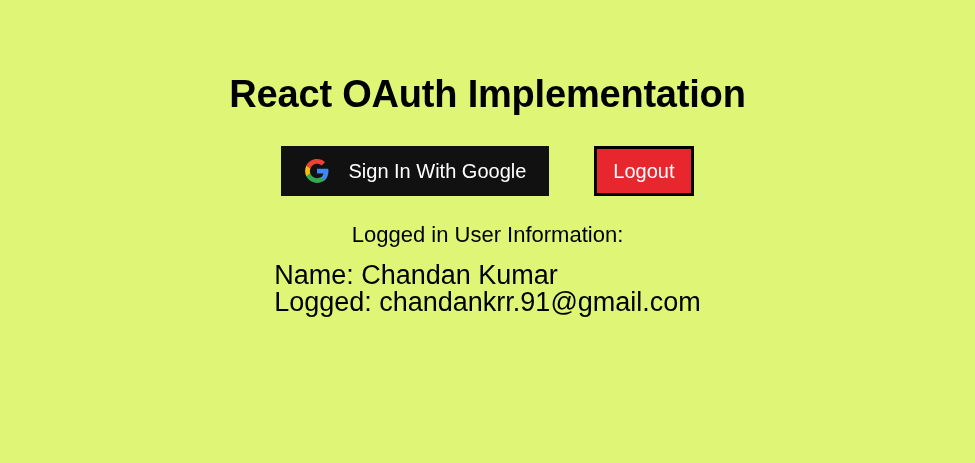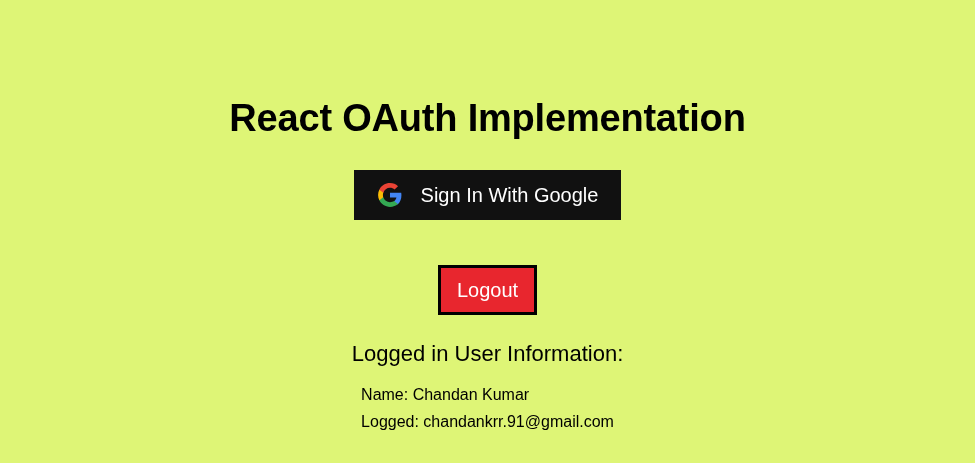--- a/index.html
+++ b/index.html
@@ -16,34 +16,33 @@
   .page {
     width: 975px;
     height: 463px;
     background: #def576;
     box-sizing: border-box;
     position: relative;
     text-align: center;
   }
   .page-title {
     margin: 0;
-    padding-top: 96px;
+    padding-top: 72px;
     font-size: 38px;
     font-weight: bold;
     color: #000000;
     letter-spacing: -0.2px;
     line-height: 44px;
   }
   .button-row {
     margin-top: 30px;
     display: flex;
     justify-content: center;
     align-items: center;
     gap: 45px;
-    flex-direction: column;
   }
   .google-button {
     background: #111111;
     border: 1px solid #111111;
     height: 50px;
     padding: 0 22px;
     display: inline-flex;
     align-items: center;
     gap: 18px;
     cursor: pointer;
@@ -82,21 +81,21 @@
   .user-info-heading {
     font-size: 22px;
     color: #000000;
     text-underline-offset: 3px;
     line-height: 26px;
   }
   .user-info-details {
     margin-top: 14px;
     display: inline-block;
     text-align: left;
-    font-size: 16px;
+    font-size: 27px;
     color: #000000;
     line-height: 27px;
   }
   .user-info-line {
     white-space: nowrap;
   }
 </style>
 </head>
 <body>
 

